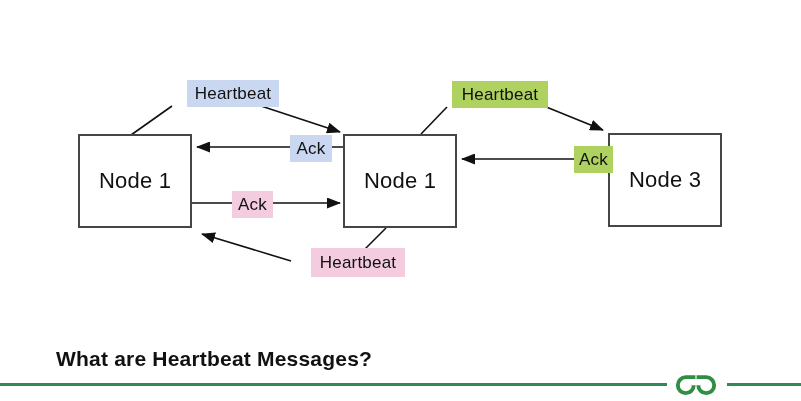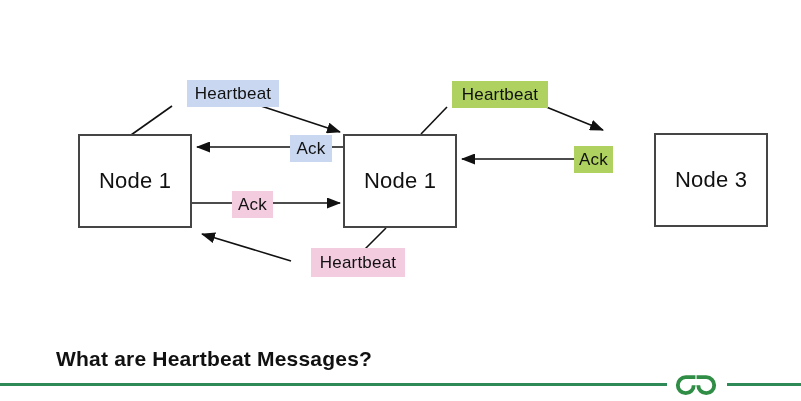--- a/index.html
+++ b/index.html
@@ -44,21 +44,21 @@
     justify-content: center;
     font-size: 17px;
     font-weight: 400;
     color: #111111;
     letter-spacing: 0.2px;
     white-space: nowrap;
     margin-left: 20px;
   }
   #node1 { left: 78px;  top: 134px; }
   #node2 { left: 343px; top: 134px; }
-  #node3 { left: 608px; top: 133px; margin-left: 46px; }
+  #node3 { left: 608px; top: 133px; }
 
   #label-hb-blue   { left: 167px; top: 80px;  width: 92px; height: 27px; }
   #label-ack-blue  { left: 270px; top: 135px; width: 42px; height: 27px; }
   #label-hb-green  { left: 432px; top: 81px;  width: 96px; height: 27px; }
   #label-ack-green { left: 554px; top: 146px; width: 39px; height: 27px; }
   #label-ack-pink  { left: 212px; top: 191px; width: 41px; height: 27px; }
   #label-hb-pink   { left: 291px; top: 248px; width: 94px; height: 29px; }
 
   .footer-title {
     position: absolute;

